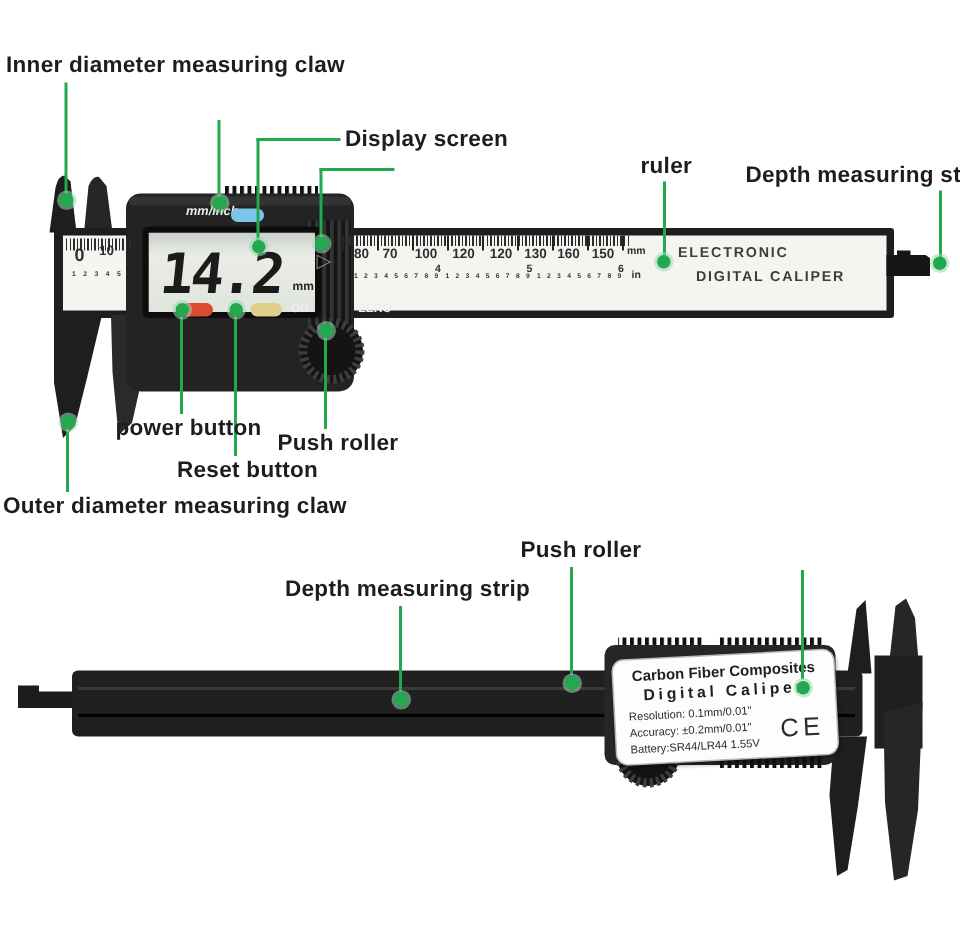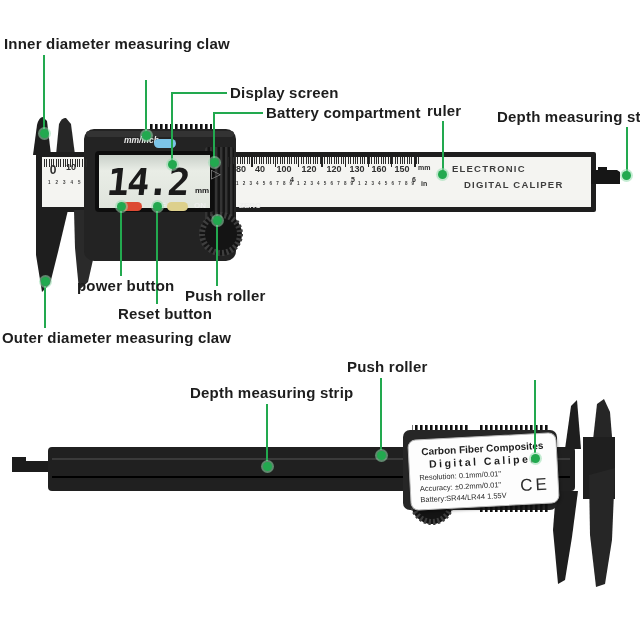--- a/index.html
+++ b/index.html
@@ -112,21 +112,21 @@
 
   <div class="ticks" style="left:228px;top:157px;width:192px;height:7px;"></div>
   <div class="ticks10" style="left:228px;top:157px;width:192px;height:10px;"></div>
   <div class="ticks" style="left:44px;top:159px;width:44px;height:8px;"></div>
 
   <span class="rnum" style="left:44px;top:163px;font-size:12px;">0</span>
   <span class="rnum" style="left:62px;top:162px;text-align:center;">10</span>
   <span class="rmini-left" style="left:48px;top:180px;">12345</span>
 
   <span class="rnum" style="left:228px;top:164px;text-align:right;">80</span>
-  <span class="rnum" style="left:251px;top:164px;">40</span>
+  <span class="rnum" style="left:251px;top:164px;">70</span>
   <span class="rnum" style="left:275px;top:164px;">100</span>
   <span class="rnum" style="left:300px;top:164px;">120</span>
   <span class="rnum" style="left:325px;top:164px;">120</span>
   <span class="rnum" style="left:348px;top:164px;">130</span>
   <span class="rnum" style="left:370px;top:164px;">160</span>
   <span class="rnum" style="left:393px;top:164px;">150</span>
   <span class="runit" style="left:418px;top:164px;">mm</span>
   <span class="runit" style="left:421px;top:180px;">in</span>
 
   <span class="ranch" style="left:290px;top:176px;">4</span>
@@ -168,21 +168,20 @@
   <div class="dot" style="left:40px;top:129px;"></div>
 
   <div class="vline" style="left:145px;top:80px;height:52px;"></div>
   <div class="dot" style="left:142px;top:131px;"></div>
 
   <span class="lbl" style="left:230px;top:84px;">Display screen</span>
   <div class="hline" style="left:171px;top:92px;width:56px;"></div>
   <div class="vline" style="left:171px;top:92px;height:70px;"></div>
   <div class="dot" style="left:168px;top:160px;"></div>
 
-  <span class="lbl" style="left:266px;top:104px;">Battery compartment</span>
   <div class="hline" style="left:213px;top:112px;width:50px;"></div>
   <div class="vline" style="left:213px;top:112px;height:48px;"></div>
   <div class="dot" style="left:210px;top:158px;"></div>
 
   <span class="lbl" style="left:427px;top:102px;">ruler</span>
   <div class="vline" style="left:442px;top:121px;height:50px;"></div>
   <div class="dot" style="left:438px;top:170px;"></div>
 
   <span class="lbl" style="left:497px;top:108px;">Depth measuring strip</span>
   <div class="vline" style="left:626px;top:127px;height:45px;"></div>

